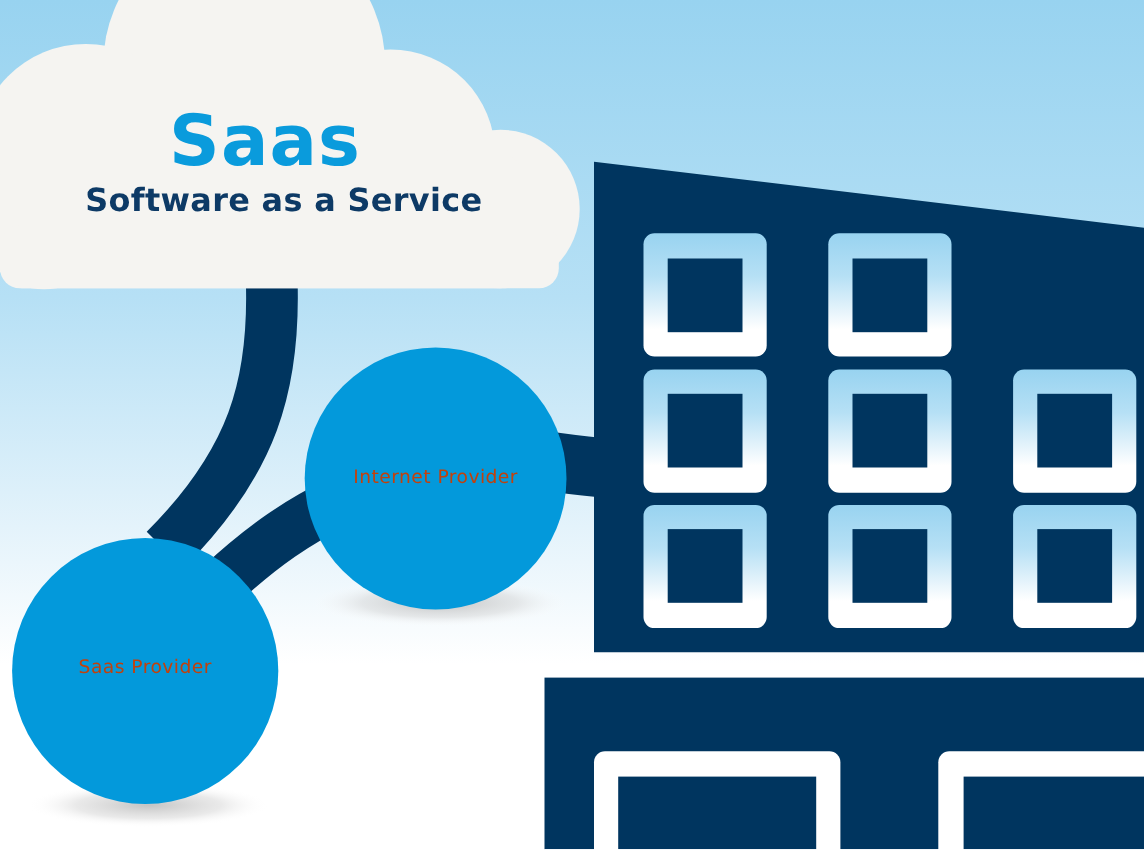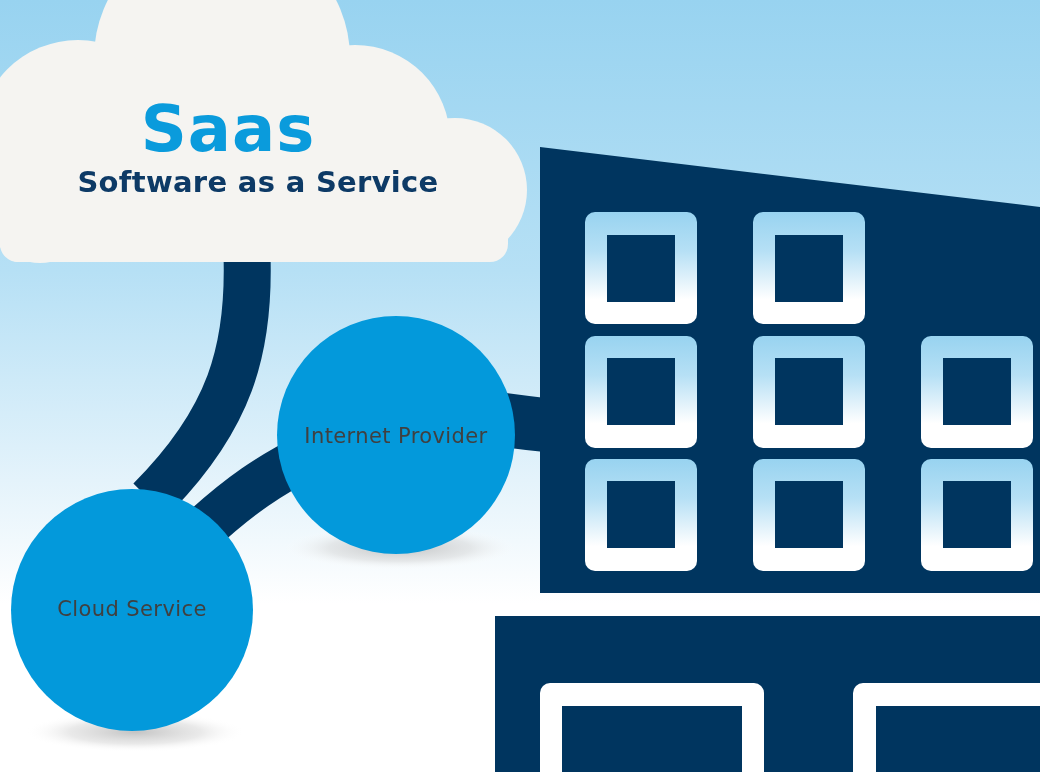--- a/index.html
+++ b/index.html
@@ -7,29 +7,29 @@
       width: 1040px; height: 774px; overflow: hidden; position: relative;
       background: #ffffff;
       font-family: "Liberation Sans", "DejaVu Sans", sans-serif;
     }
     #stage { position: absolute; left: 0; top: 0; width: 1040px; height: 774px; }
     .label {
       position: absolute; text-align: center; white-space: nowrap;
       font-family: "DejaVu Sans", "Liberation Sans", sans-serif;
     }
     .title-main {
-      left: 3px; width: 450px; top: 92px;
+      left: 16px; width: 450px; top: 92px;
       font-size: 64px; font-weight: bold; color: #0a9bdc; letter-spacing: 1px;
     }
     .title-sub {
       left: 0; width: 474px; top: 165px;
       font-size: 29px; font-weight: bold; color: #0d3a66; letter-spacing: 0.3px; margin-left: 21px;
     }
     .node-label {
-      font-size: 21px; color: #404040; font-weight: normal; letter-spacing: 0.4px;
+      font-size: 17px; color: #c2410c; font-weight: normal; letter-spacing: 0.4px;
     }
     .internet-label { left: 277px; width: 238px; top: 424px; }
     .cloudprov-label { left: 11px; width: 242px; top: 597px; }
   </style>
 </head>
 <body>
 
 <div id="stage">
   <svg width="1040" height="774" viewBox="0 0 1040 774" xmlns="http://www.w3.org/2000/svg">
     <defs>
@@ -102,14 +102,14 @@
       <rect x="495" y="772" width="545" height="2" fill="#ffffff"></rect>
     </g>
 
     <circle cx="396" cy="435" r="119" fill="#0399db"></circle>
     <circle cx="132" cy="610" r="121" fill="#0399db"></circle>
   </svg>
 
   <div class="label title-main">Saas</div>
   <div class="label title-sub">Software as a Service</div>
   <div class="label node-label internet-label">Internet Provider</div>
-  <div class="label node-label cloudprov-label">Cloud Service</div>
+  <div class="label node-label cloudprov-label">Saas Provider</div>
 </div>
 
 </body></html>

